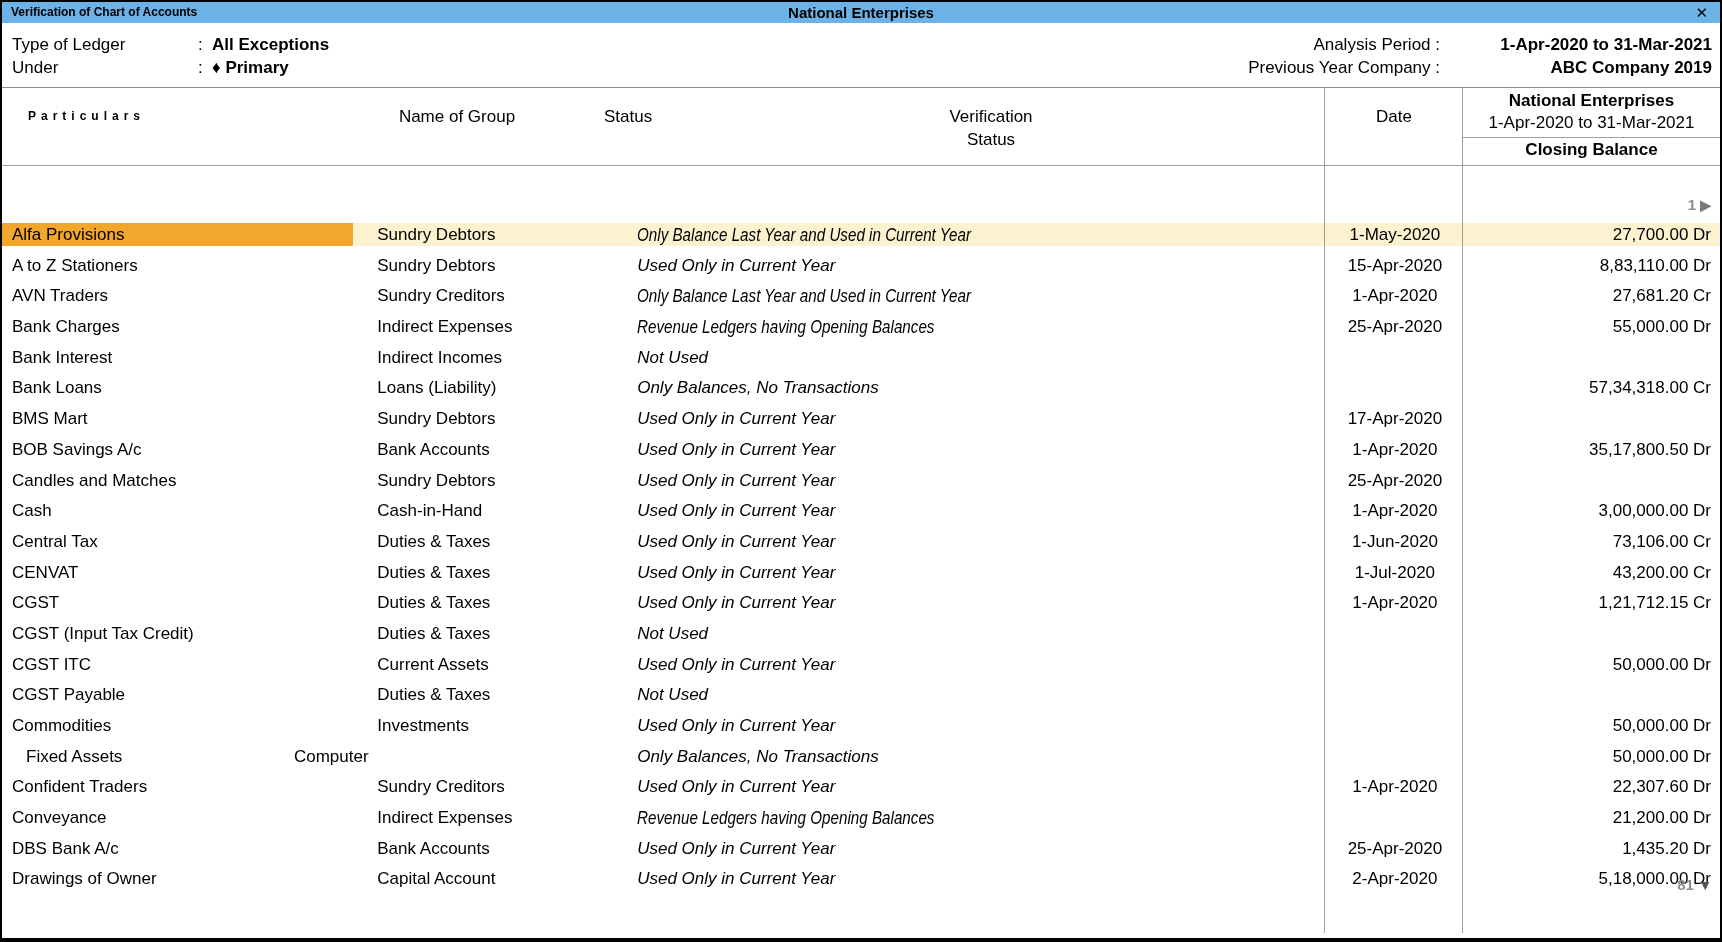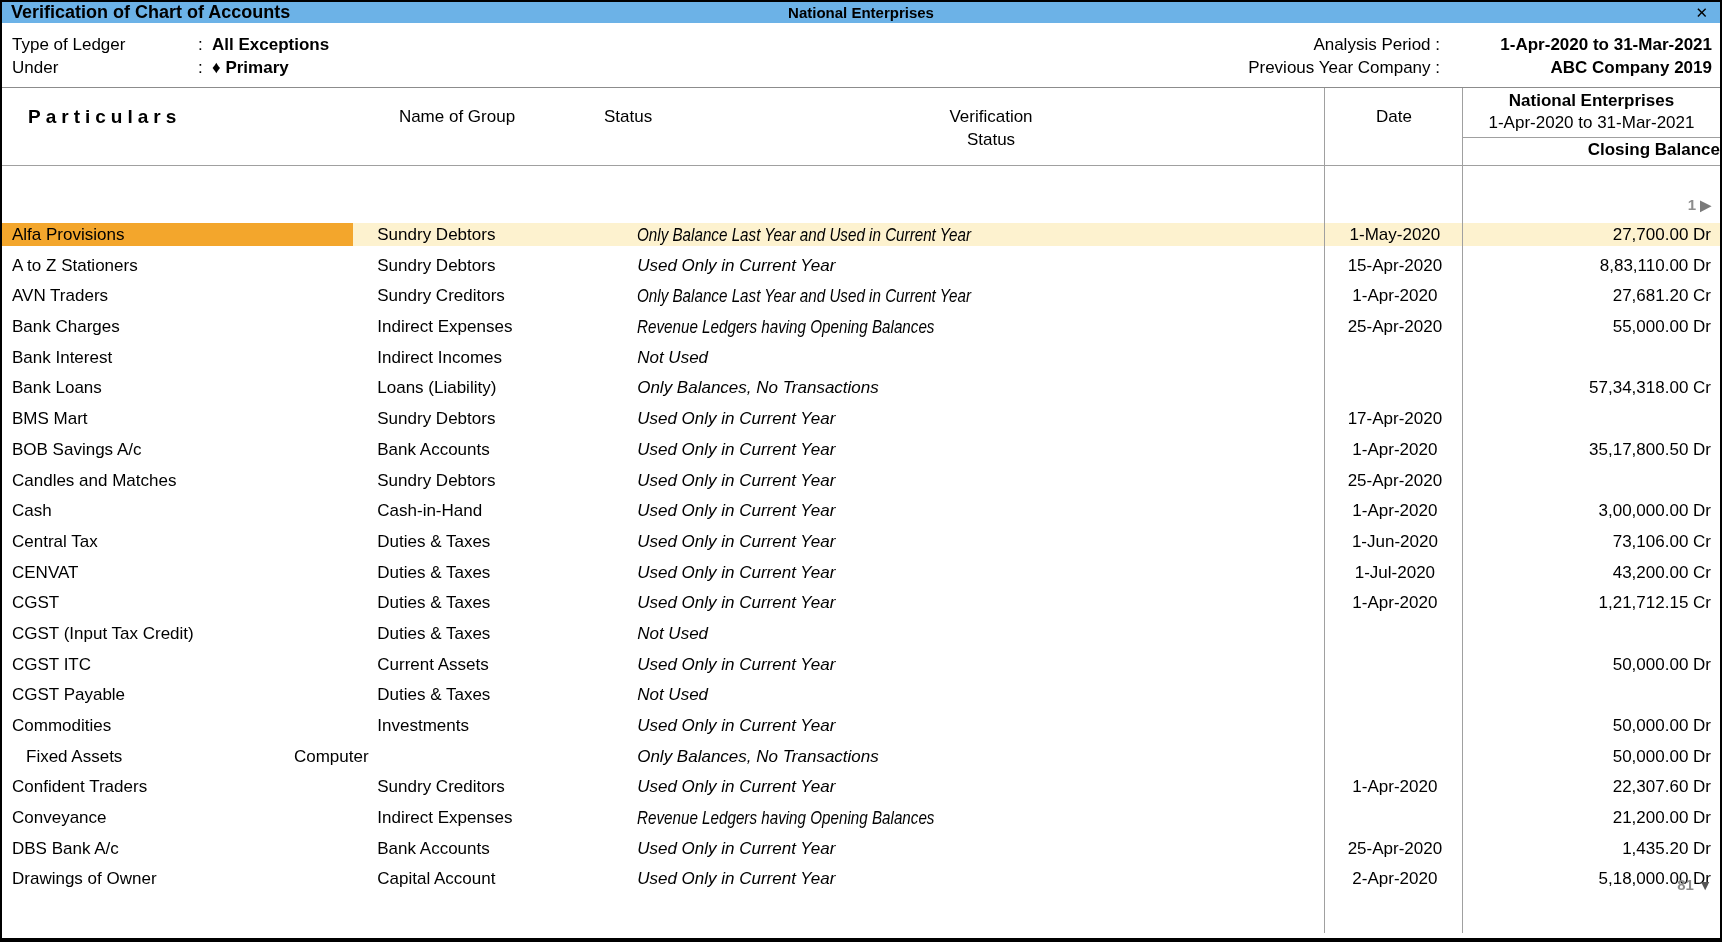--- a/index.html
+++ b/index.html
@@ -5,45 +5,45 @@
   html,body{margin:0;padding:0;background:#fff;}
   .app{
     position:relative;width:1722px;height:942px;box-sizing:border-box;
     border:2px solid #000;border-bottom-width:4px;overflow:hidden;
     font-family:"Liberation Sans",sans-serif;font-size:17px;color:#000;
     --blue:#6cb2e7;--orange:#f3a62c;--cream:#fdf2cf;--line:#a0a0a0;--pager:#8d8d8d;
     background:#fff;
   }
   
   .titlebar{height:21px;background:var(--blue);position:relative;display:flex;align-items:center;justify-content:center;}
-  .tb-title{position:absolute;left:9px;top:1px;font-weight:bold;font-size:18px;line-height:19px;}
+  .tb-title{position:absolute;left:9px;top:1px;font-weight:bold;font-size:12px;line-height:19px;}
   .tb-company{font-weight:bold;font-size:15px;}
   .tb-close{position:absolute;right:12px;top:1px;font-size:15px;line-height:19px;cursor:default;}
   
   .info{display:flex;justify-content:space-between;height:65px;box-sizing:border-box;
         padding:10px 8px 0 10px;border-bottom:1px solid #8c8c8c;}
   .info-row{height:23px;line-height:23px;white-space:nowrap;}
   .lbl{display:inline-block;width:186px;}
   .colon{display:inline-block;width:14px;}
   .val{font-weight:bold;}
   .info-right{text-align:right;}
   .rval{display:inline-block;width:272px;font-weight:bold;text-align:right;white-space:nowrap;}
   
   .tablearea{position:relative;height:851px;}
   .thead{display:flex;height:78px;box-sizing:border-box;border-bottom:1px solid var(--line);}
   .th{box-sizing:border-box;padding-top:17px;line-height:23px;white-space:nowrap;}
-  .th-part{width:310px;padding-left:26px;font-weight:bold;font-size:19px;letter-spacing:5px;}
+  .th-part{width:310px;padding-left:26px;font-weight:bold;font-size:12px;letter-spacing:5px;}
   .th-group{width:290px;text-align:center;}
   .th-status{width:55px;padding-left:2px;}
   .th-verif{width:668px;text-align:center;}
   .th-date{width:138px;text-align:center;}
   .th-ne{width:257px;padding-top:2px;text-align:center;}
   .ne-company{font-weight:bold;line-height:22px;}
   .ne-period{line-height:22px;}
-  .ne-closing{font-weight:bold;line-height:24px;border-top:1px solid var(--line);margin-top:3px;text-align:right;}
+  .ne-closing{font-weight:bold;line-height:24px;border-top:1px solid var(--line);margin-top:3px;}
   .gaprow{height:57px;position:relative;}
   .pager-top{position:absolute;right:9px;top:30px;color:var(--pager);font-weight:bold;font-size:15px;}
   .tri-r{color:#7a7a7a;font-size:14px;}
   .tri-d{color:#555;font-size:14px;}
   .row{display:flex;height:30.7px;align-items:flex-start;}
   .c{box-sizing:border-box;height:23px;line-height:23px;white-space:nowrap;overflow:visible;}
   .c-part{width:362px;padding-left:10px;}
   .c-group{width:290px;padding-left:24px;}
   .c-status{width:723px;padding-left:2px;font-style:italic;}
   .c-date{width:138px;text-align:center;padding-right:17px;}

